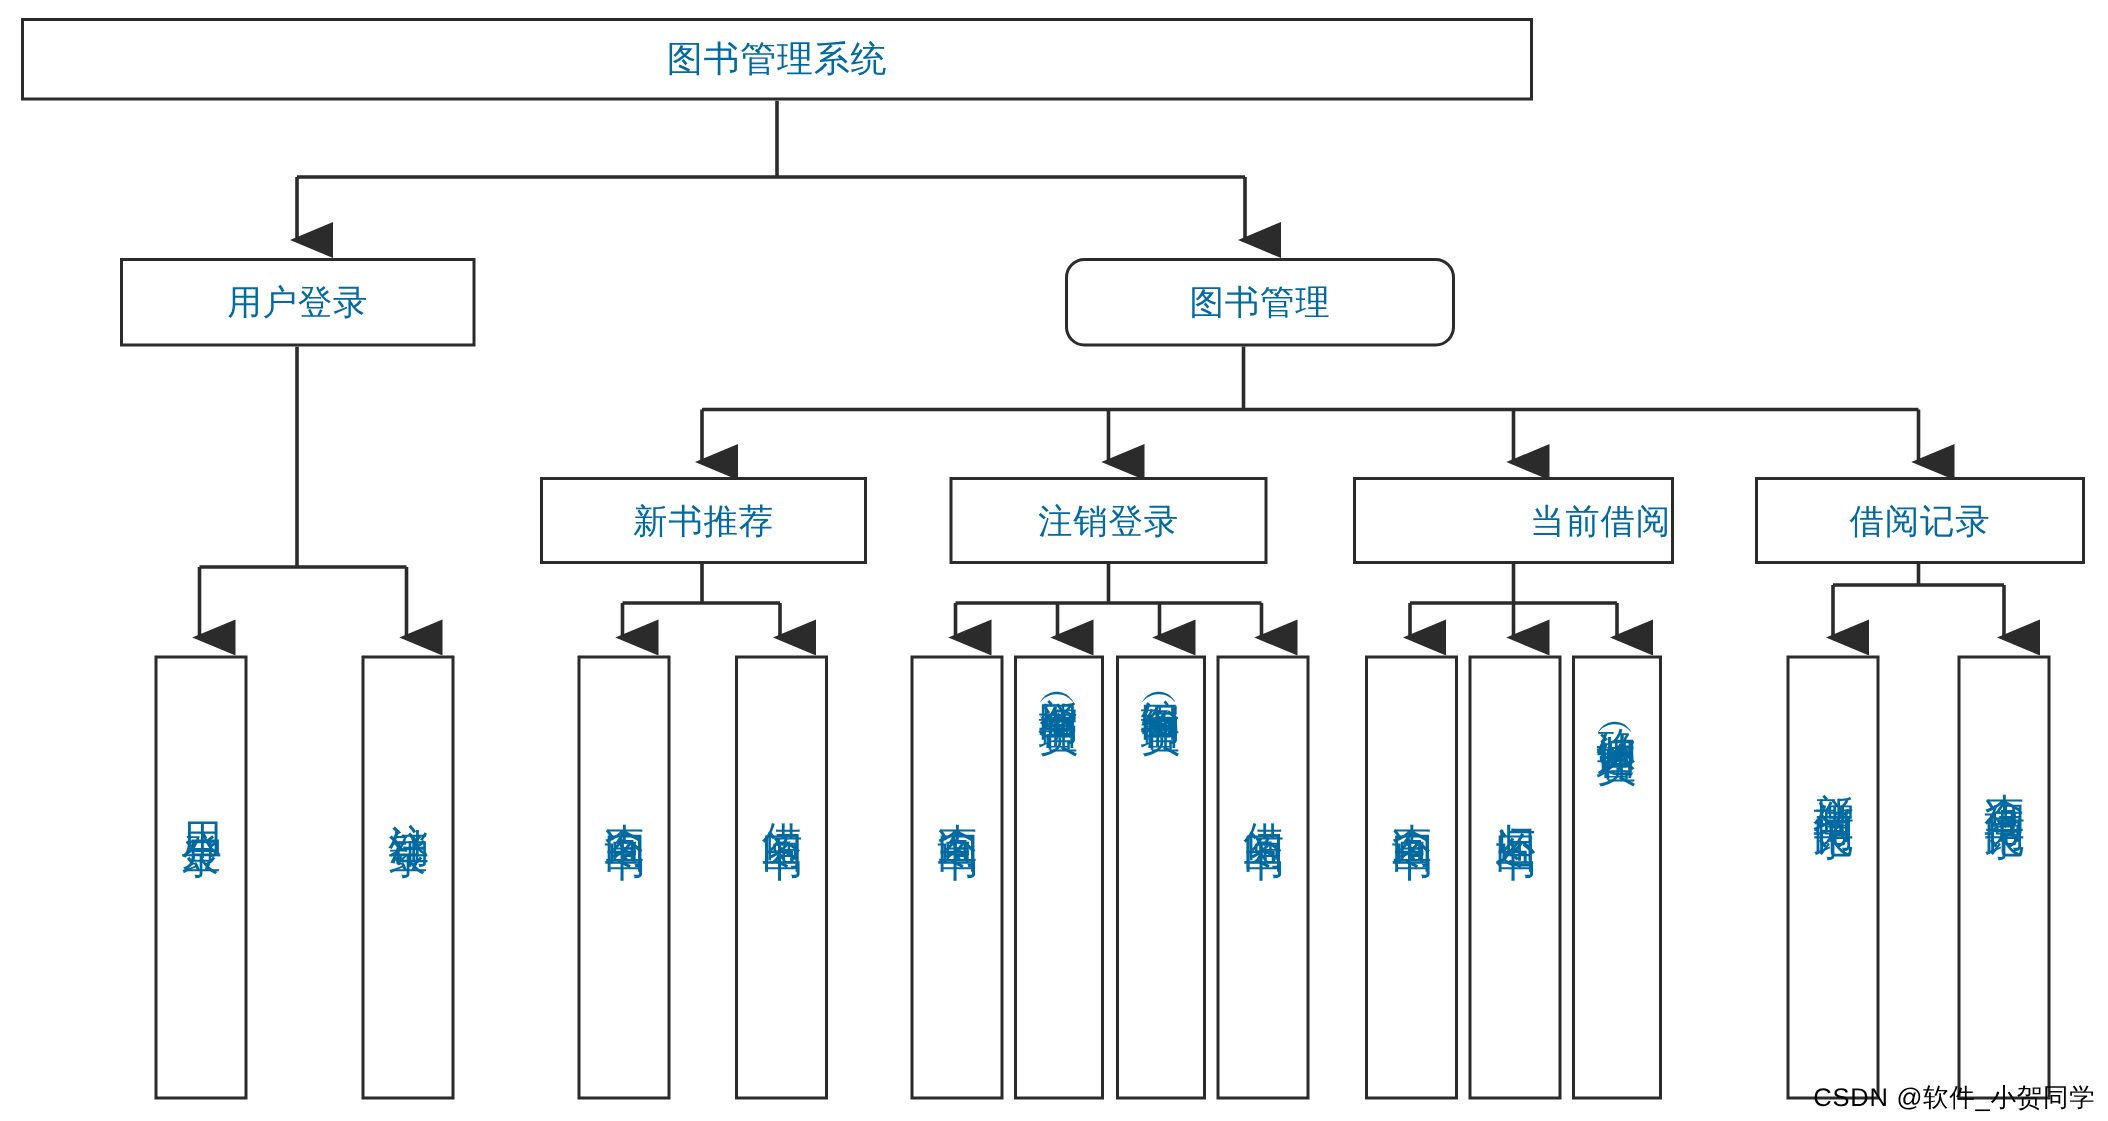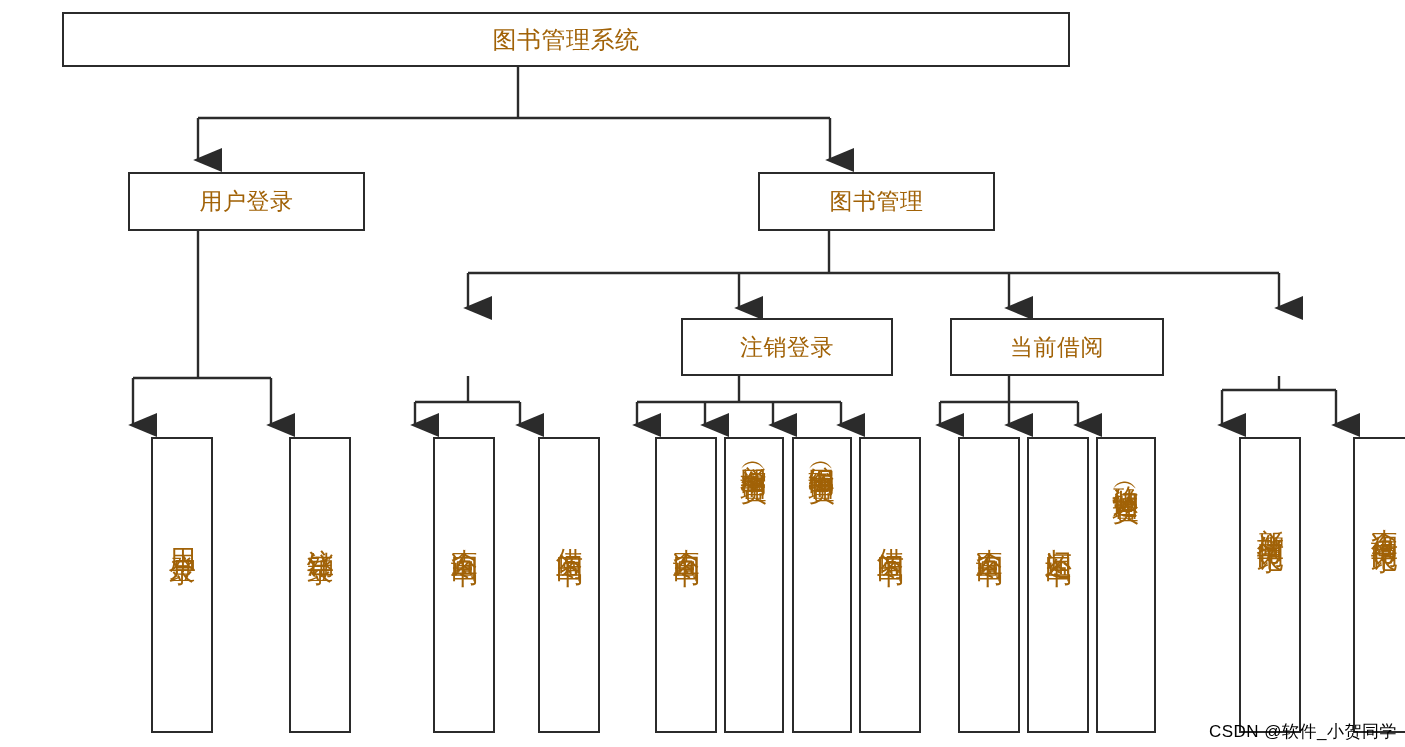--- a/index.html
+++ b/index.html
@@ -26,22 +26,21 @@
     pointer-events: none;
   }
   .node {
     position: absolute;
     box-sizing: border-box;
     border: 2px solid #2b2b2b;
     background: #ffffff;
     display: flex;
     align-items: center;
     justify-content: center;
-    color: #a16207;
-    margin-left: 48px;
+    color: #0369a1;
   }
   .node-label {
     display: block;
     text-align: center;
     line-height: 1.22;
   }
   
   .node.horiz .node-label {
     font-size: 23px;
     letter-spacing: 0.5px;
@@ -141,29 +140,35 @@
     </g>
   </svg>
 
   <div class="node horiz root" style="left:14px; top:12px; width:1008px; height:55px;">
     <span class="node-label">图书管理系统</span>
   </div>
 
   <div class="node horiz" style="left:80px; top:172px; width:237px; height:59px;">
     <span class="node-label">用户登录</span>
   </div>
-  <div class="node horiz" style="left:710px; top:172px; width:237px; height:59px;">
+  <div class="node horiz" style="left:710px; top:172px; width:260px; height:59px;border-radius:13px;">
     <span class="node-label">图书管理</span>
   </div>
 
+  <div class="node horiz" style="left:360px; top:318px; width:218px; height:58px;">
+    <span class="node-label">新书推荐</span>
+  </div>
   <div class="node horiz" style="left:633px; top:318px; width:212px; height:58px;">
     <span class="node-label">注销登录</span>
   </div>
-  <div class="node horiz" style="left:902px; top:318px; width:214px; height:58px;">
+  <div class="node horiz" style="left:902px; top:318px; width:214px; height:58px;justify-content:flex-end;">
     <span class="node-label">当前借阅</span>
+  </div>
+  <div class="node horiz" style="left:1170px; top:318px; width:220px; height:58px;">
+    <span class="node-label">借阅记录</span>
   </div>
 
   <div class="node vert mid-text" style="left:103px; top:437px; width:62px; height:296px;">
     <span class="node-label">用户登录</span>
   </div>
   <div class="node vert mid-text" style="left:241px; top:437px; width:62px; height:296px;">
     <span class="node-label">注销登录</span>
   </div>
 
   <div class="node vert mid-text" style="left:385px; top:437px; width:62px; height:296px;">

